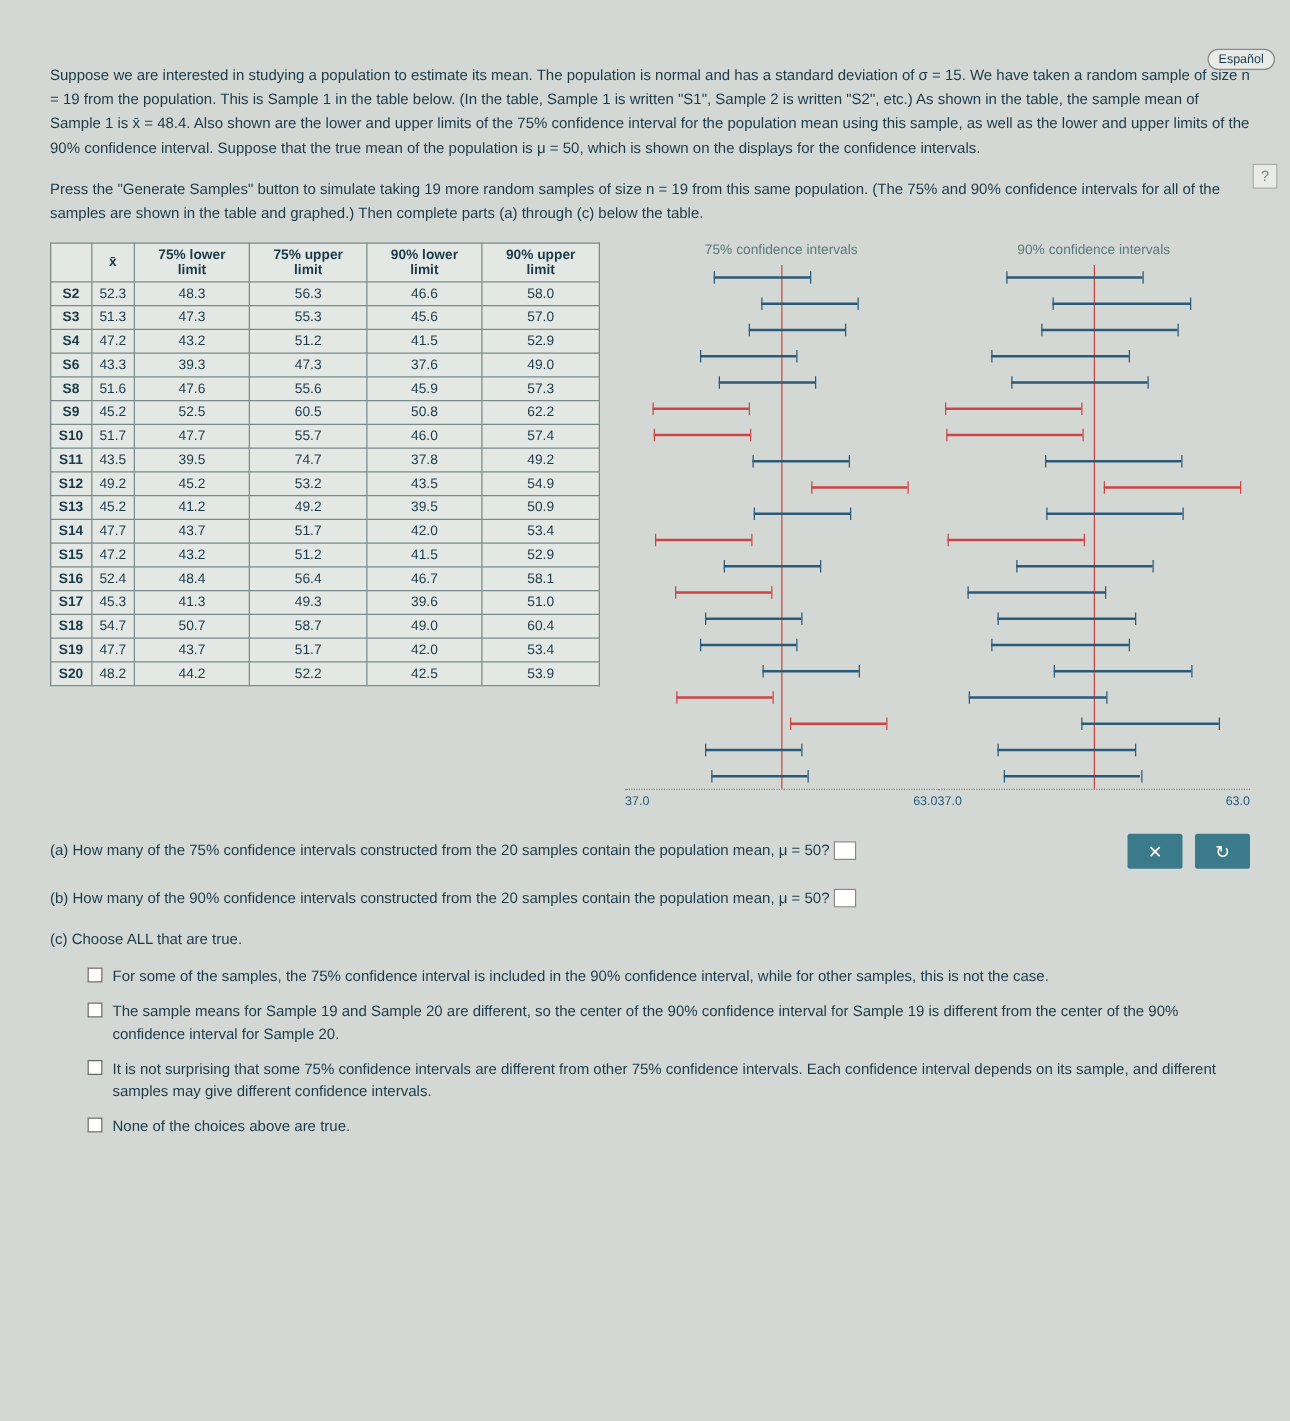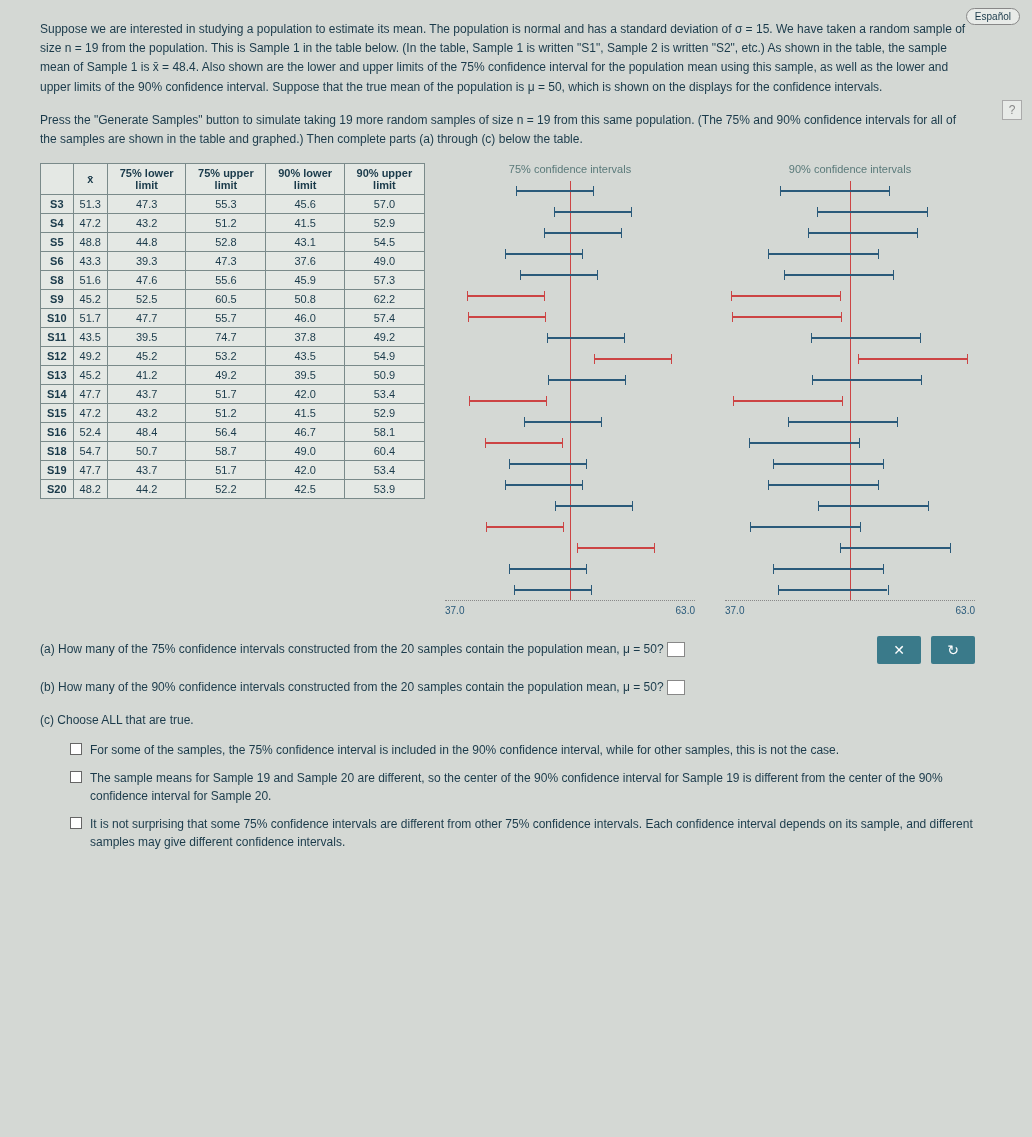--- a/index.html
+++ b/index.html
@@ -4,21 +4,21 @@
 <style>
   * { box-sizing: border-box; }
   body {
     margin: 0;
     font-family: Arial, sans-serif;
     font-size: 12px;
     background: #d4d8d4;
     color: #1a3a4a;
     width: 1032px;
   }
-  .page { padding: 20px 57px 30px 40px; position: relative; }
+  .page { padding: 20px 32px 30px 40px; position: relative; margin-top: 31px; }
   .espanol-btn {
     position: absolute; top: 8px; right: 12px;
     border: 1px solid #888; border-radius: 10px;
     padding: 2px 8px; font-size: 10px; background: #e8ebe8;
   }
   .help-btn {
     position: absolute; top: 100px; right: 10px;
     width: 20px; height: 20px; border: 1px solid #aaa;
     text-align: center; line-height: 18px; color: #888;
     background: #e8ebe8;
@@ -30,21 +30,21 @@
     font-size: 11px;
   }
   table.data th, table.data td {
     border: 1px solid #7a8a8a;
     padding: 3px 6px;
     text-align: center;
     background: #e4e8e4;
   }
   table.data th { font-weight: bold; }
   table.data td.rowlabel { font-weight: bold; }
-  .charts { display: flex; gap: 30px; }
+  .charts { display: flex; }
   .chart-box { width: 250px; }
   .chart-title { text-align: center; font-size: 11px; color: #5a7a7a; margin-bottom: 6px; }
   .chart-body {
     position: relative; height: 420px; width: 250px;
     border-bottom: 1px dotted #888;
   }
   .mean-line {
     position: absolute; top: 0; bottom: 0; border-left: 1px solid #c44;
   }
   .ci-row {
@@ -95,44 +95,44 @@
           <th></th>
           <th>x̄</th>
           <th>75% lower limit</th>
           <th>75% upper limit</th>
           <th>90% lower limit</th>
           <th>90% upper limit</th>
         </tr>
       </thead>
       <tbody id="tbody">
           <tr>
+            <td class="rowlabel">S2</td>
+            <td>52.3</td>
+            <td>48.3</td>
+            <td>56.3</td>
+            <td>46.6</td>
+            <td>58.0</td>
+          </tr>
+          <tr>
             <td class="rowlabel">S3</td>
             <td>51.3</td>
             <td>47.3</td>
             <td>55.3</td>
             <td>45.6</td>
             <td>57.0</td>
           </tr>
           <tr>
             <td class="rowlabel">S4</td>
             <td>47.2</td>
             <td>43.2</td>
             <td>51.2</td>
             <td>41.5</td>
             <td>52.9</td>
           </tr>
           <tr>
-            <td class="rowlabel">S5</td>
-            <td>48.8</td>
-            <td>44.8</td>
-            <td>52.8</td>
-            <td>43.1</td>
-            <td>54.5</td>
-          </tr>
-          <tr>
             <td class="rowlabel">S6</td>
             <td>43.3</td>
             <td>39.3</td>
             <td>47.3</td>
             <td>37.6</td>
             <td>49.0</td>
           </tr>
           <tr>
             <td class="rowlabel">S8</td>
             <td>51.6</td>
@@ -197,20 +197,28 @@
             <td>41.5</td>
             <td>52.9</td>
           </tr>
           <tr>
             <td class="rowlabel">S16</td>
             <td>52.4</td>
             <td>48.4</td>
             <td>56.4</td>
             <td>46.7</td>
             <td>58.1</td>
+          </tr>
+          <tr>
+            <td class="rowlabel">S17</td>
+            <td>45.3</td>
+            <td>41.3</td>
+            <td>49.3</td>
+            <td>39.6</td>
+            <td>51.0</td>
           </tr>
           <tr>
             <td class="rowlabel">S18</td>
             <td>54.7</td>
             <td>50.7</td>
             <td>58.7</td>
             <td>49.0</td>
             <td>60.4</td>
           </tr>
           <tr>
@@ -478,16 +486,20 @@
             <div>For some of the samples, the 75% confidence interval is included in the 90% confidence interval, while for other samples, this is not the case.</div>
           </div>
         <div class="opt">
             <div class="chk"></div>
             <div>The sample means for Sample 19 and Sample 20 are different, so the center of the 90% confidence interval for Sample 19 is different from the center of the 90% confidence interval for Sample 20.</div>
           </div>
         <div class="opt">
             <div class="chk"></div>
             <div>It is not surprising that some 75% confidence intervals are different from other 75% confidence intervals. Each confidence interval depends on its sample, and different samples may give different confidence intervals.</div>
           </div>
+        <div class="opt">
+            <div class="chk"></div>
+            <div>None of the choices above are true.</div>
+          </div>
       </div>
     </div>
   </div>
 </div>
 
 </body></html>

